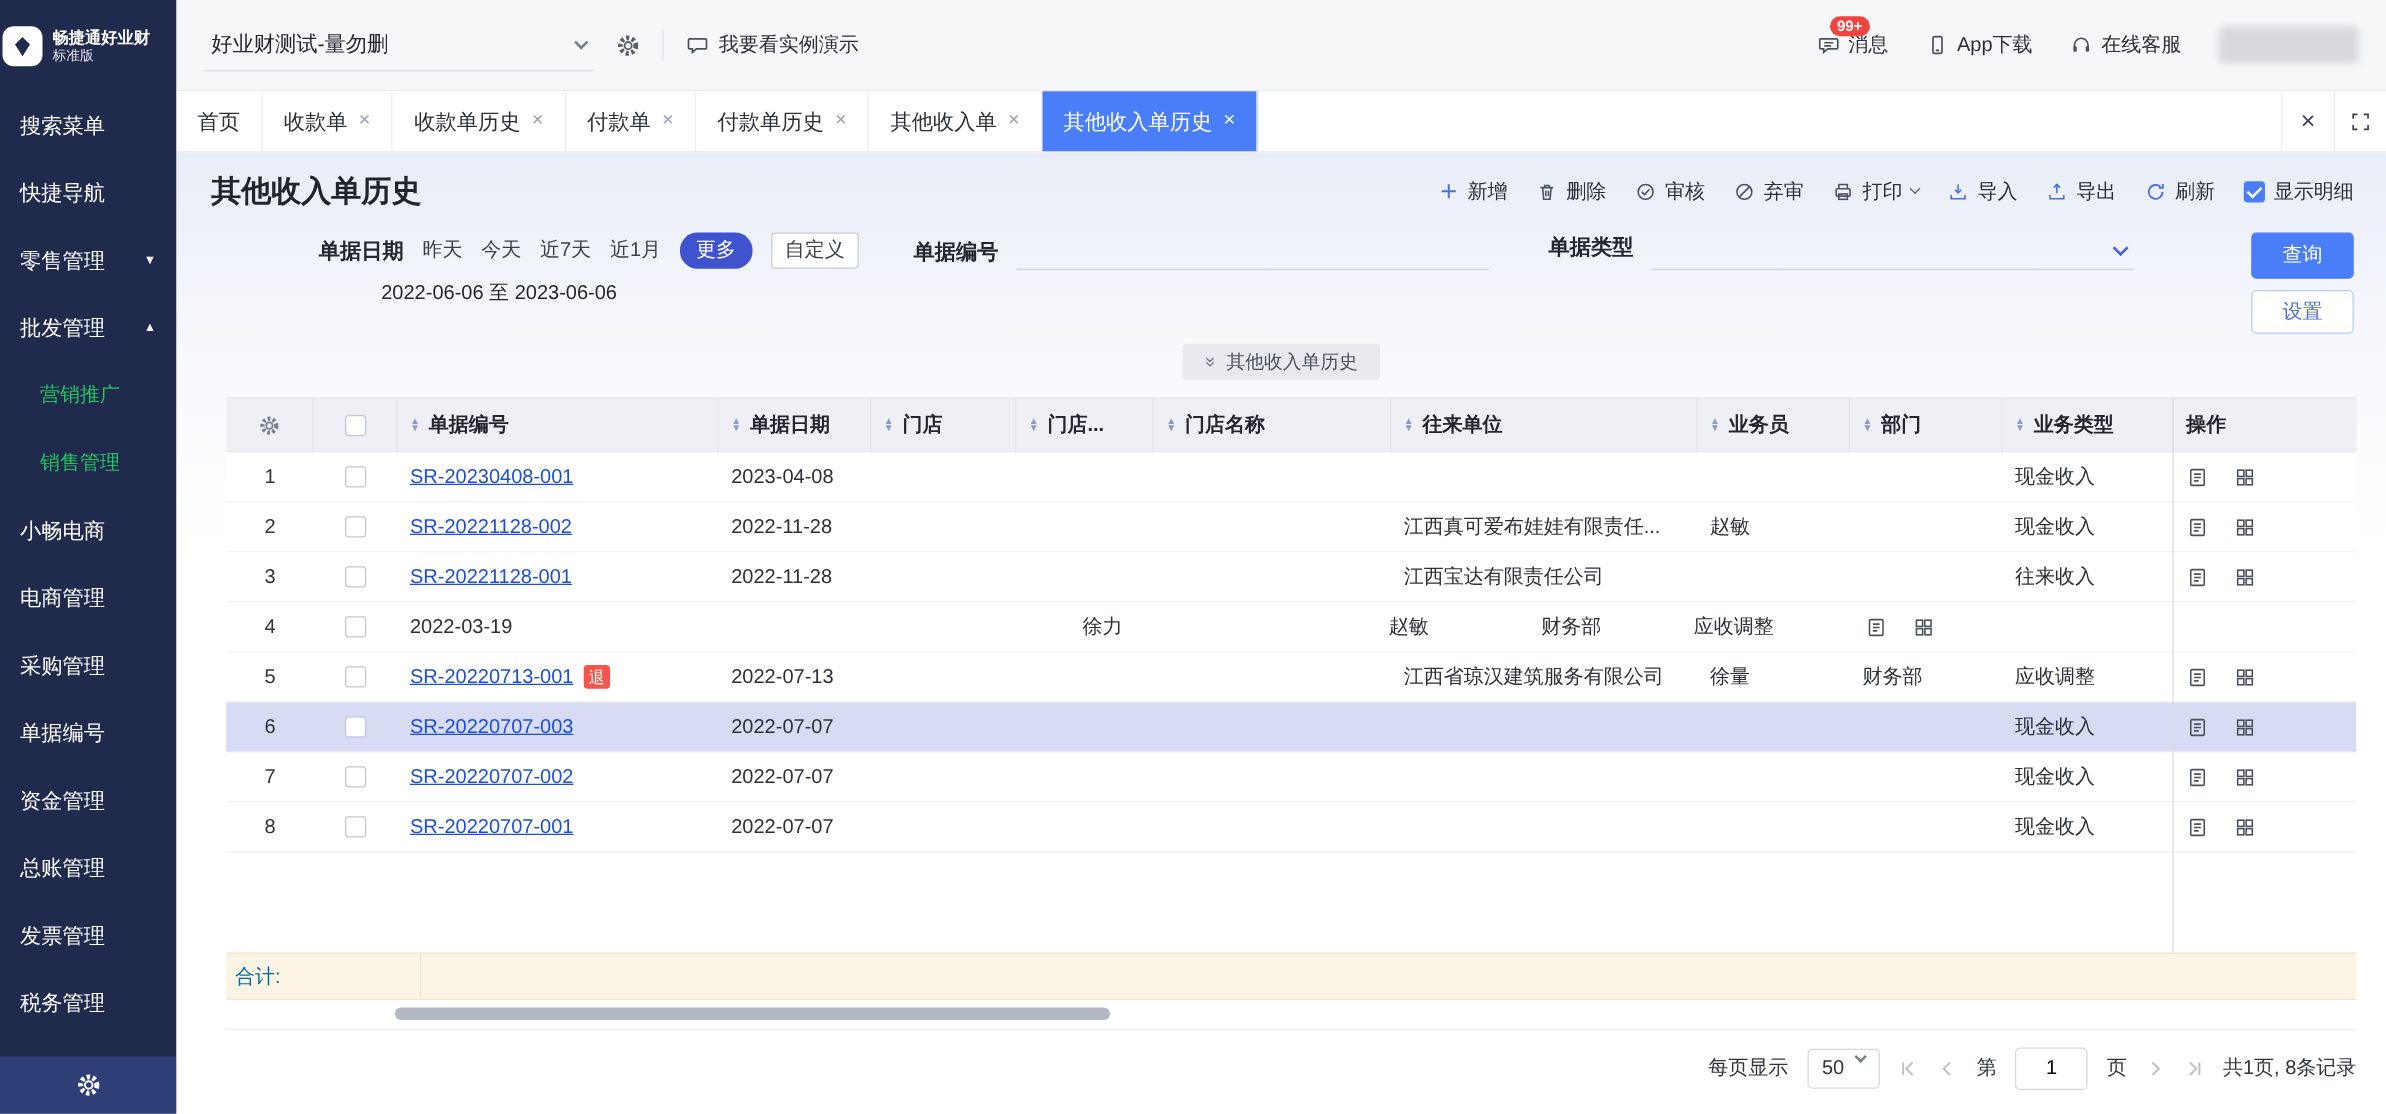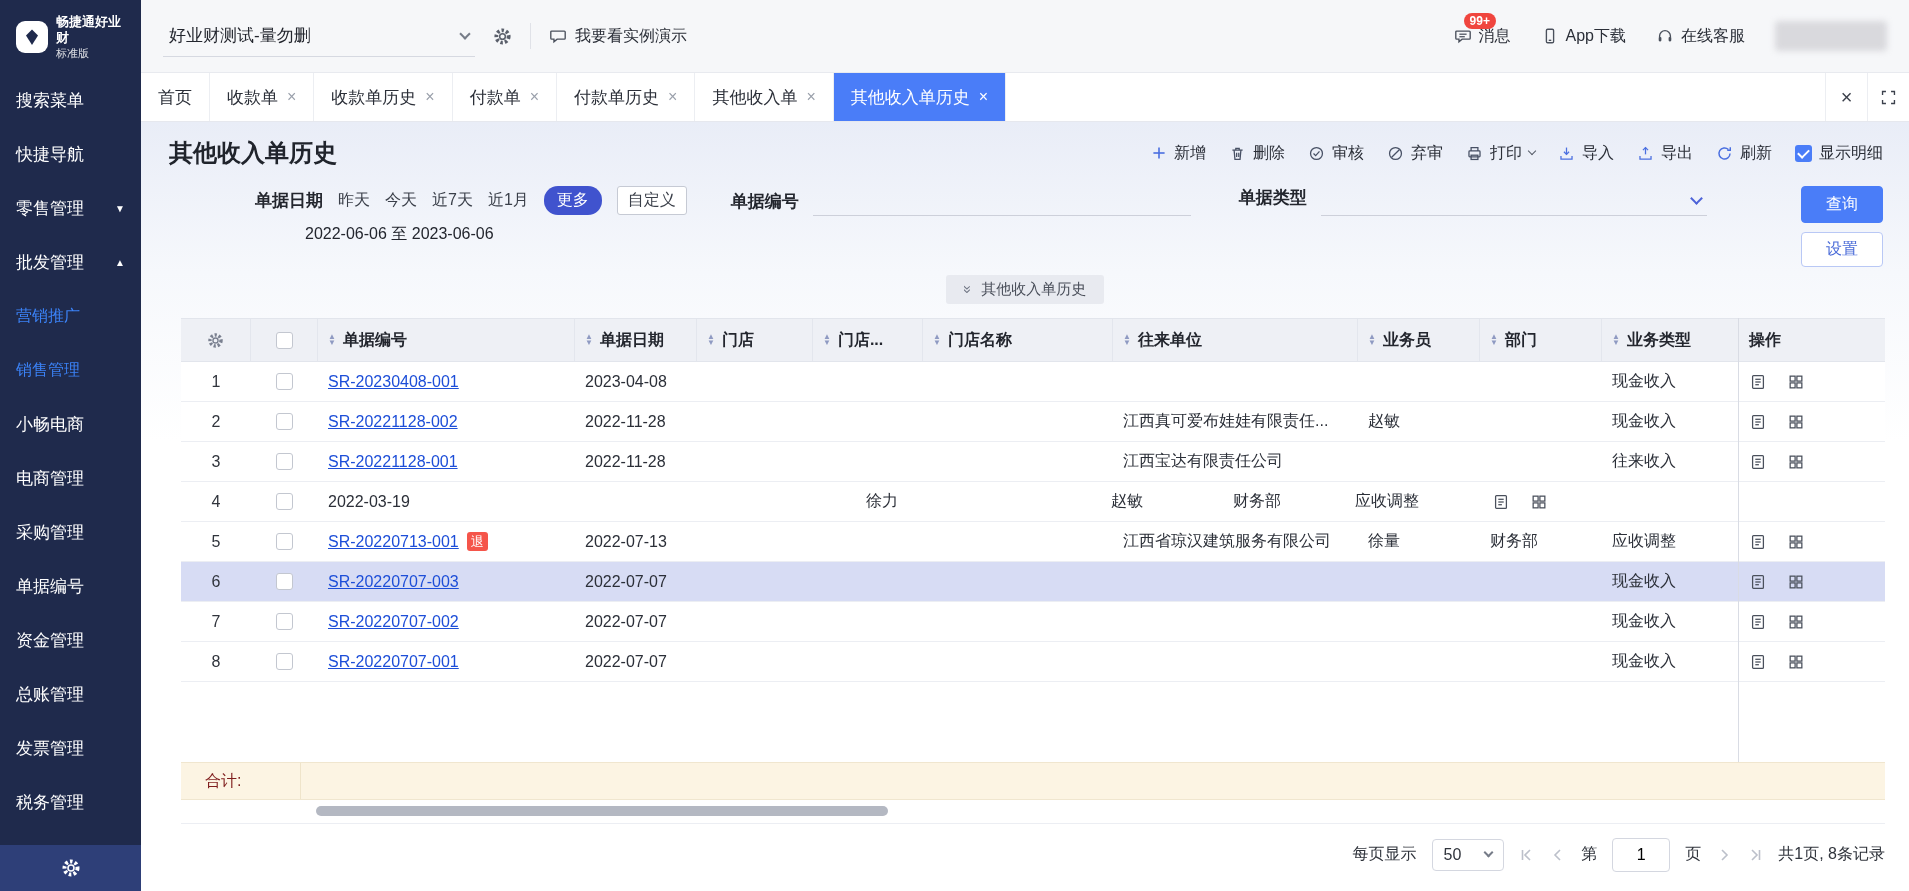--- a/index.html
+++ b/index.html
@@ -2,27 +2,27 @@
 <html><head>
 <meta charset="utf-8">
 <style>
   *{box-sizing:border-box;margin:0;padding:0}
   html,body{width:1909px;height:891px;overflow:hidden}
   body{font-family:"Liberation Sans","DejaVu Sans",sans-serif;color:#2b2f38;background:#fff;font-size:16px}
   .app{display:flex;width:100%;height:100%}
 
   
   .sidebar{width:141px;flex-shrink:0;background:#1f2a4c;color:#fff;position:relative;overflow:hidden}
-  .logo{display:flex;align-items:center;gap:8px;padding:14px 16px;height:73px}
+  .logo{display:flex;align-items:center;gap:8px;padding:14px 2px;height:73px}
   .logo-icon{width:32px;height:32px;background:#fff;border-radius:9px;display:flex;align-items:center;justify-content:center;flex-shrink:0}
   .logo-text .t1{font-size:13px;font-weight:700;line-height:16px}
   .logo-text .t2{font-size:11px;opacity:.85;line-height:14px}
   .menu{height:calc(100% - 73px);overflow:hidden}
   .menu-item{height:54px;display:flex;align-items:center;padding:0 16px;font-size:17px;cursor:pointer}
-  .menu-item.sub{padding-left:16px;font-size:16px;color:#3b82f6}
+  .menu-item.sub{padding-left:32px;font-size:16px;color:#22c55e}
   .menu-item .arrow{margin-left:auto;font-size:10px;color:#fff}
   .menu-item .arrow:empty{display:none}
   .sidebar-bottom{position:absolute;left:0;right:0;bottom:0;height:46px;background:#2e3f78;display:flex;align-items:center;justify-content:center;color:#fff;cursor:pointer}
 
   
   .main{flex:1;display:flex;flex-direction:column;min-width:0}
 
   
   .topbar{height:73px;flex-shrink:0;background:#f6f7f9;border-bottom:1px solid #e8eaef;display:flex;align-items:center;padding:0 22px;gap:18px}
   .company-select{display:flex;align-items:center;justify-content:space-between;width:312px;border-bottom:1px solid #d6d9e1;padding:9px 6px;font-size:17px;cursor:pointer;color:#23262e}
@@ -99,28 +99,28 @@
   .trow{display:flex;height:40px;background:#fff;border-bottom:1px solid #eceef3;flex-shrink:0}
   .trow.highlighted{background:#d7dcf4}
   .row-num{color:#30343c}
   .code-link{color:#1d4ed8;text-decoration:underline;cursor:pointer;overflow:hidden;text-overflow:ellipsis}
   .return-badge{background:#f5554a;color:#fff;font-size:13px;line-height:1;padding:3px 4px;border-radius:3px;margin-left:8px;flex-shrink:0}
   .return-badge:empty{display:none}
   .cb{width:17px;height:17px;border:1px solid #c3c7d0;border-radius:3px;background:#fff;cursor:pointer;flex-shrink:0}
   .op-ic{color:#4a505c;display:flex;cursor:pointer}
   .tfill{flex:1;min-height:10px}
   .total-row{display:flex;height:38px;background:#fcf4e3;border-top:1px solid #f0e6cf;border-bottom:1px solid #f0e6cf;align-items:center;font-size:16px;flex-shrink:0}
-  .total-label{width:120px;padding-left:24px;color:#7f1d1d;border-right:1px solid #efe4ca;height:100%;display:flex;align-items:center}
+  .total-label{width:156px;padding-left:7px;color:#0369a1;border-right:1px solid #efe4ca;height:100%;display:flex;align-items:center}
   .hscroll{height:16px;display:flex;align-items:center;margin-top:3px;flex-shrink:0}
   .hthumb{margin-left:135px;width:572px;height:10px;border-radius:5px;background:#b4b8c2;cursor:pointer}
   .pin-line{position:absolute;top:0;right:146px;bottom:57px;width:1px;background:#d9dce4;box-shadow:-6px 0 8px -4px rgba(0,0,0,.10)}
 
   
   .pager{height:62px;flex-shrink:0;display:flex;align-items:center;justify-content:flex-end;gap:15px;margin:4px 24px 6px 40px;border-top:1px solid #eceef3;font-size:16px;color:#30343c}
-  .pp-select{display:flex;align-items:center;gap:24px;border:1px solid #d4d7e0;border-radius:4px;padding:6px 11px;background:#fff;cursor:pointer}
+  .pp-select{display:flex;gap:10px;border:1px solid #d4d7e0;border-radius:4px;padding:6px 11px;background:#fff;cursor:pointer}
   .pg-nav{color:#bcc0ca;display:flex;cursor:pointer}
   .page-input{width:58px;height:34px;border:1px solid #d4d7e0;border-radius:4px;text-align:center;font-size:16px;outline:none}
   .chev{display:inline-block;width:8px;height:8px;border-right:2px solid currentColor;border-bottom:2px solid currentColor;transform:rotate(45deg);margin-top:-4px}
   .chev.gray{color:#767c88}
   .chev.blue{color:#4c62d8;width:9px;height:9px}
   .chev.tiny{width:6px;height:6px;border-width:1.5px;color:#565c68}
   .ic{display:block}
 </style>
 </head>
 <body>

